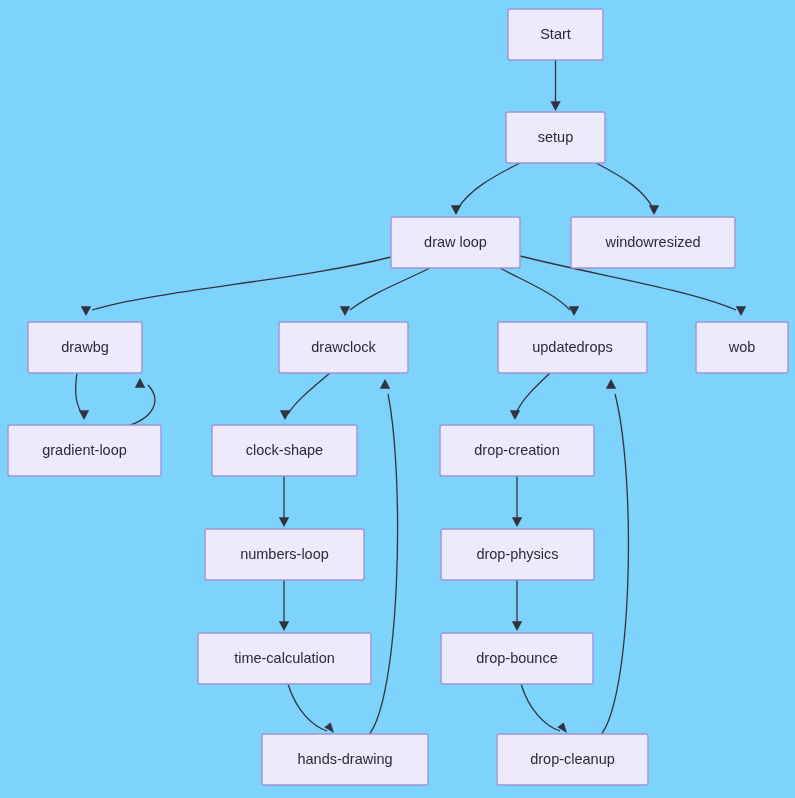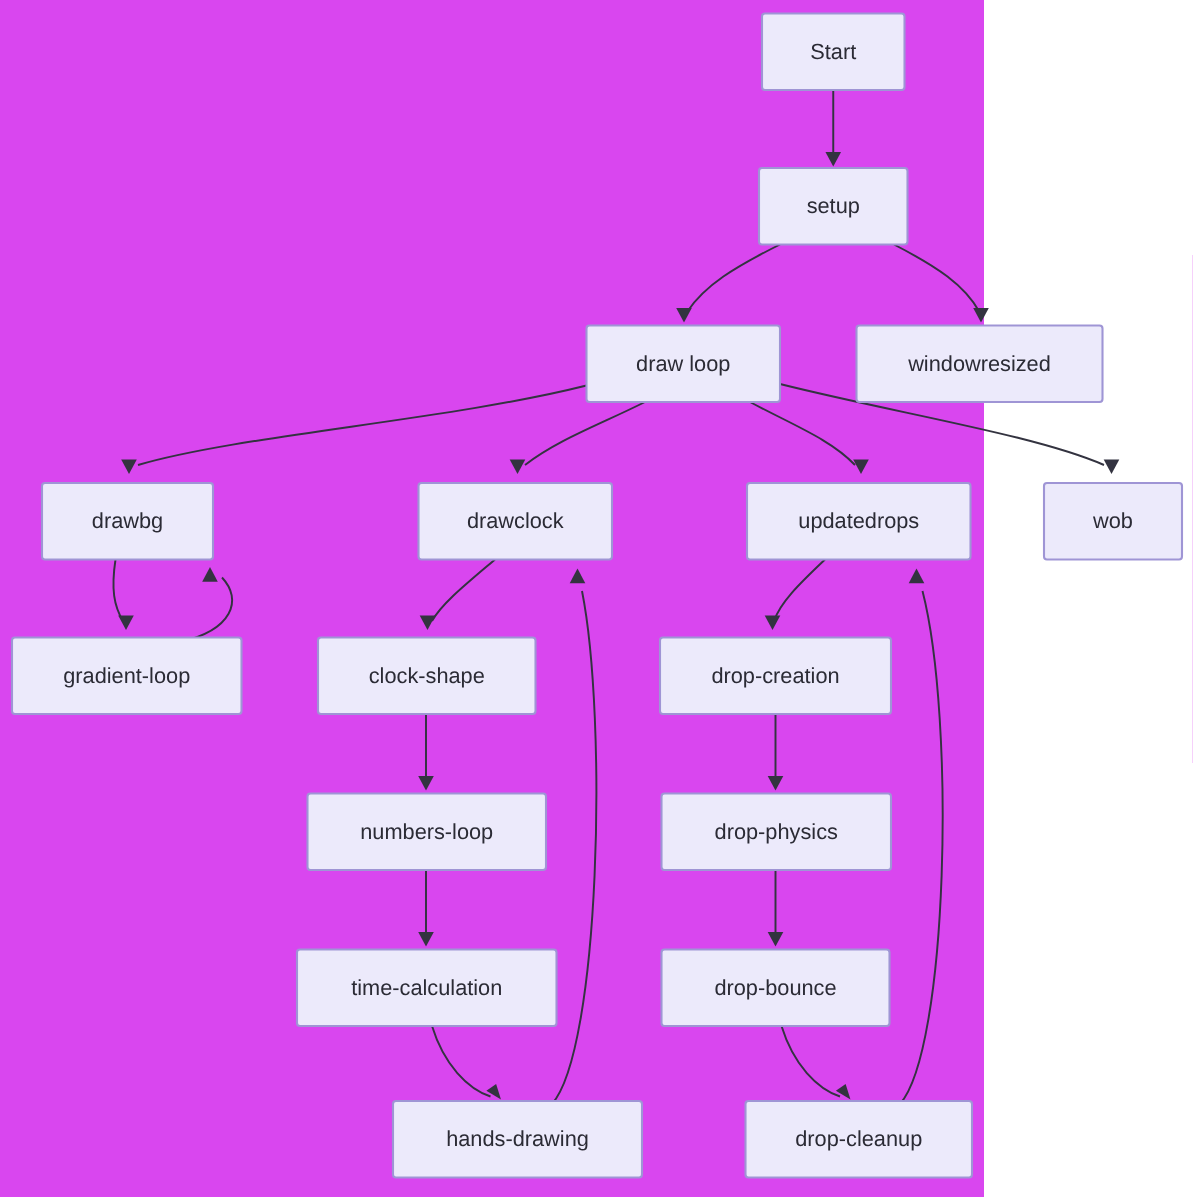--- a/index.html
+++ b/index.html
@@ -8,23 +8,23 @@
     background: #ffffff;
   }
   body {
     width: 795px;
     height: 798px;
     font-family: "Liberation Sans", sans-serif;
     overflow: hidden;
   }
   #flowchart-root {
     position: relative;
-    width: 656px;
+    width: 795px;
     height: 798px;
-    background: #d946ef;
+    background: #7dd3fc;
   }
   #flow-svg {
     position: absolute;
     top: 0;
     left: 0;
     width: 795px;
     height: 798px;
     display: block;
   }
   .node-rect {

